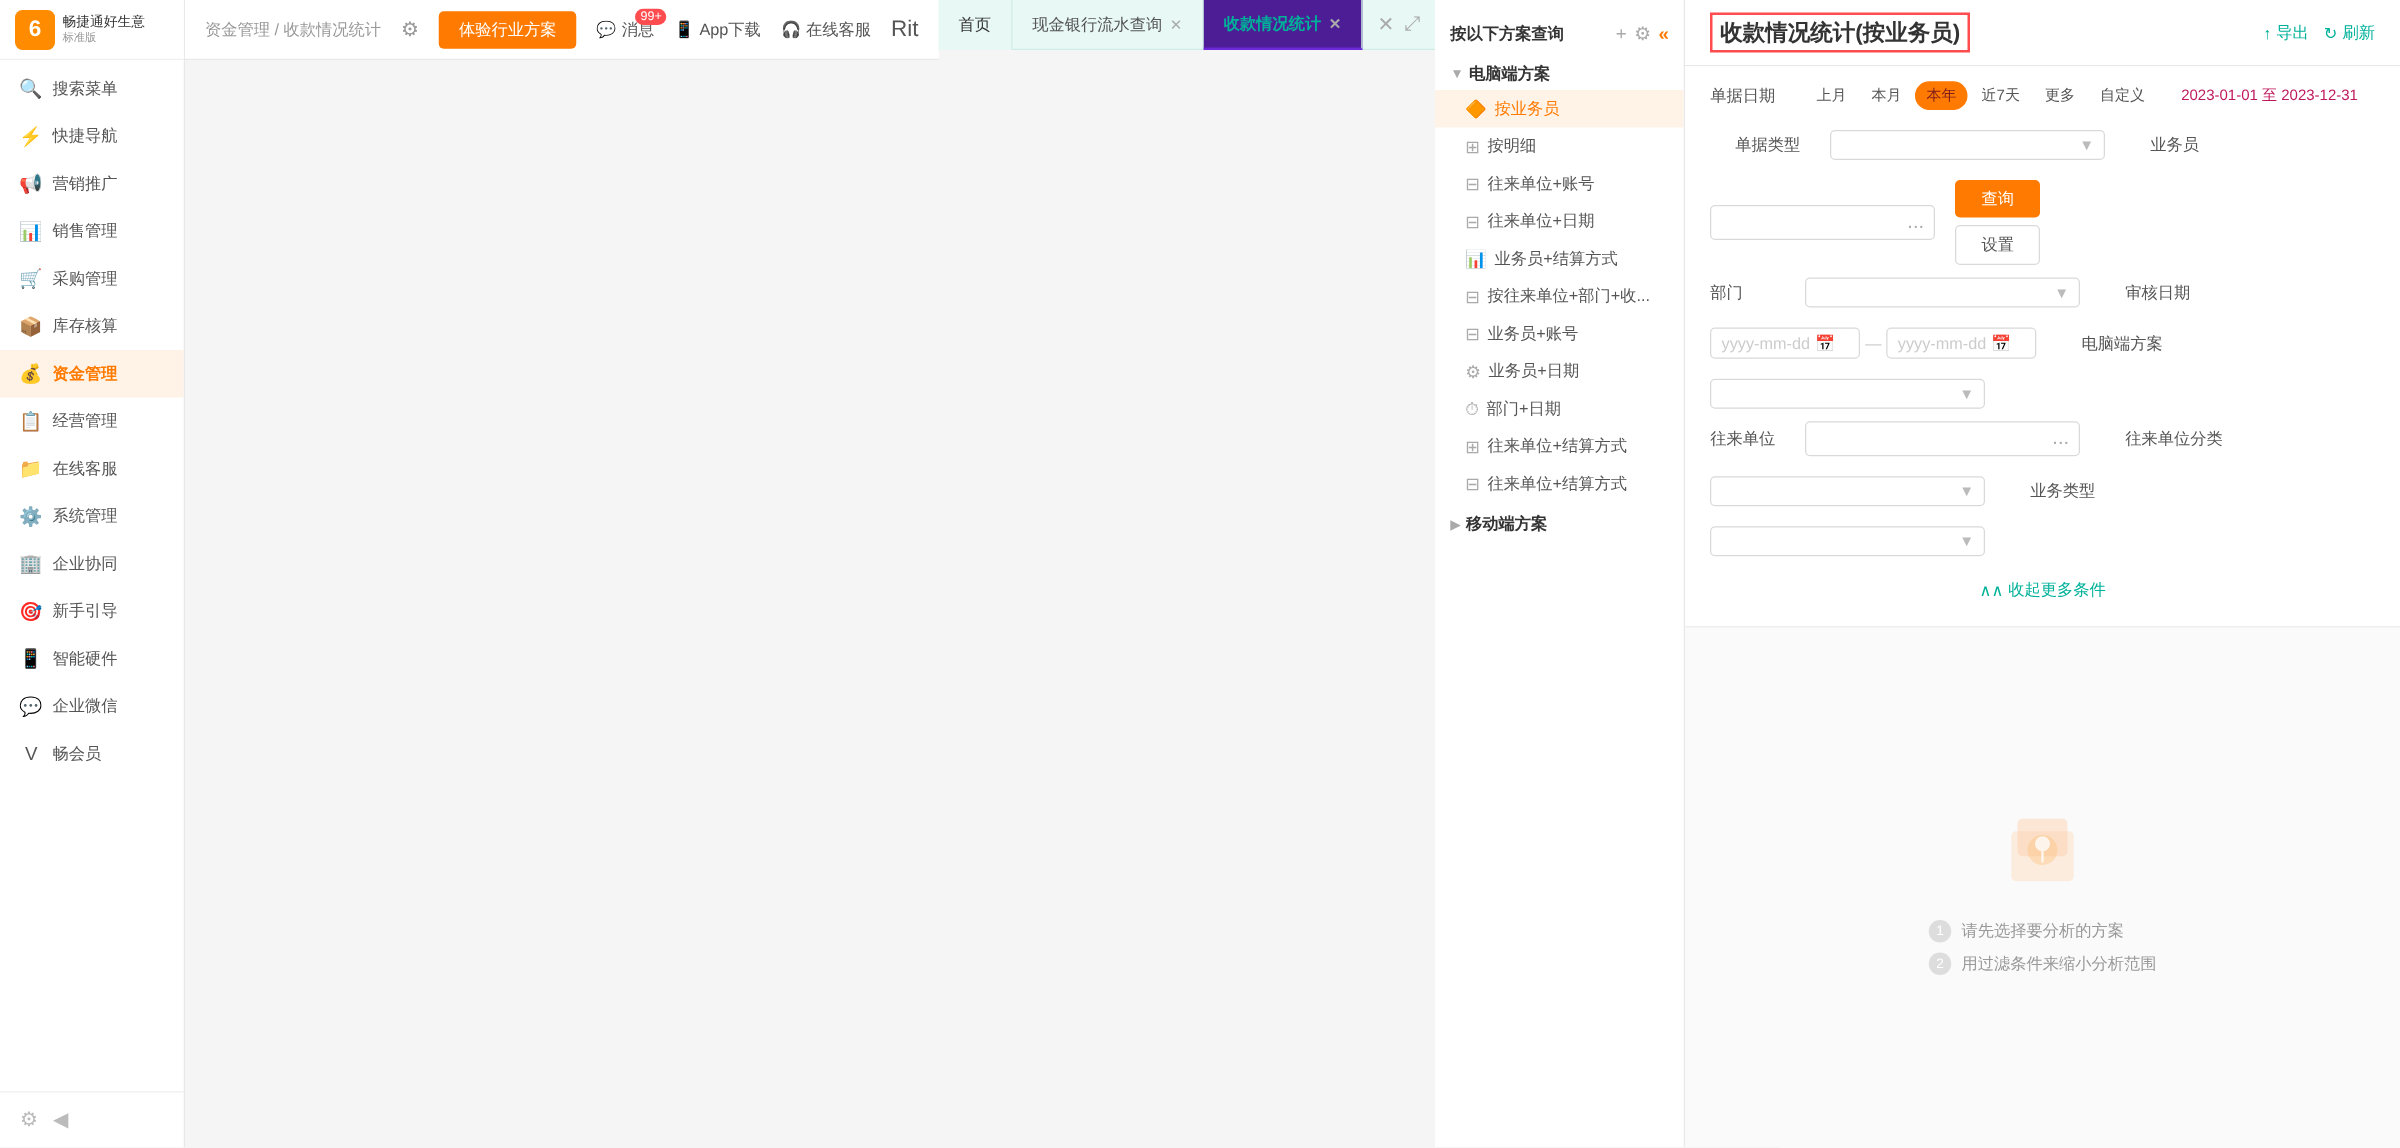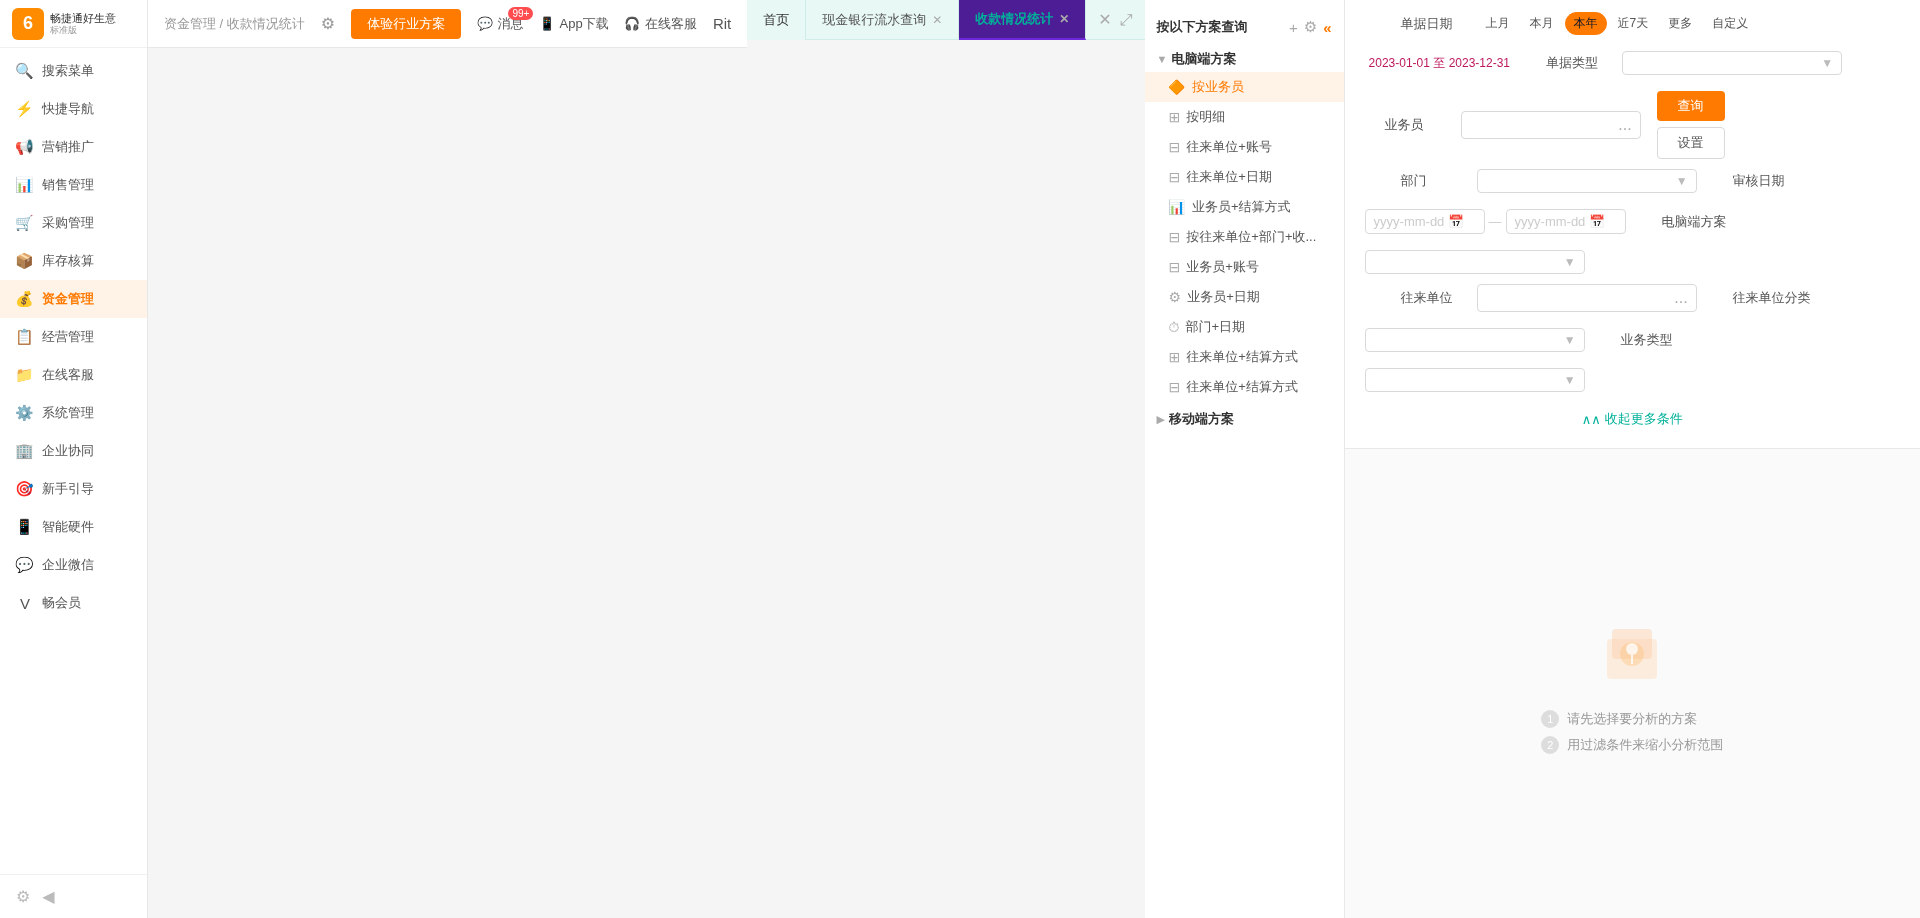--- a/index.html
+++ b/index.html
@@ -24,21 +24,21 @@
     
     .topbar { height: 48px; background: #fff; border-bottom: 1px solid #e8e8e8; display: flex; align-items: center; padding: 0 16px; gap: 16px; }
     .topbar-breadcrumb { color: #999; font-size: 13px; display: flex; align-items: center; gap: 4px; }
     .topbar-right { margin-left: auto; display: flex; align-items: center; gap: 16px; }
     .topbar-gear { color: #999; cursor: pointer; font-size: 16px; }
     .topbar-btn { background: #ff7a00; color: #fff; border: none; border-radius: 4px; padding: 6px 16px; font-size: 13px; cursor: pointer; }
     .topbar-msg { display: flex; align-items: center; gap: 4px; color: #555; font-size: 13px; cursor: pointer; position: relative; }
     .badge { background: #ff4d4f; color: #fff; font-size: 10px; border-radius: 8px; padding: 1px 4px; position: absolute; top: -8px; right: -10px; text-align: center; }
     .topbar-app { display: flex; align-items: center; gap: 4px; color: #555; font-size: 13px; cursor: pointer; }
     .topbar-service { display: flex; align-items: center; gap: 4px; color: #555; font-size: 13px; cursor: pointer; }
-    .topbar-user { color: #555; font-size: 15px; }
+    .topbar-user { color: #555; font-size: 18px; }
 
     
     .tabs-bar { height: 40px; background: #e8f8f5; display: flex; align-items: center; padding: 0; border-bottom: 1px solid #d0ece8; }
     .tab-item { height: 40px; display: flex; align-items: center; padding: 0 16px; font-size: 13px; cursor: pointer; color: #555; gap: 6px; border-right: 1px solid #d0ece8; }
     .tab-item.home { background: #e8f8f5; color: #333; }
     .tab-item.active { background: #4c1d95; color: #00b19a; font-weight: bold; border-bottom: 2px solid #6d28d9; }
     .tab-item .close-btn { color: #aaa; font-size: 12px; cursor: pointer; }
     .tabs-right { margin-left: auto; display: flex; align-items: center; padding: 0 12px; gap: 8px; }
     .tabs-right-icon { color: #aaa; font-size: 16px; cursor: pointer; }
 
@@ -65,24 +65,24 @@
 
     
     .page-header { background: #fff; padding: 10px 20px; border-bottom: 1px solid #e8e8e8; display: flex; align-items: center; justify-content: space-between; }
     .page-title { font-size: 18px; font-weight: bold; color: #333; border: 2px solid #ff4d4f; padding: 2px 6px; }
     .page-actions { display: flex; gap: 12px; }
     .page-action-btn { display: flex; align-items: center; gap: 4px; color: #00b19a; font-size: 13px; cursor: pointer; background: none; border: none; }
 
     
     .filter-area { background: #fff; padding: 12px 20px; border-bottom: 1px solid #e8e8e8; }
     .filter-row { display: flex; align-items: center; gap: 16px; margin-bottom: 10px; flex-wrap: wrap; }
-    .filter-label { font-size: 13px; color: #555; white-space: nowrap; min-width: 60px; margin-left: 36px; }
+    .filter-label { font-size: 13px; color: #555; white-space: nowrap; min-width: 60px; }
     .date-tabs { display: flex; align-items: center; gap: 2px; }
     .date-tab { padding: 2px 8px; font-size: 12px; color: #555; cursor: pointer; border: 1px solid transparent; border-radius: 2px; }
-    .date-tab.active { background: #ff7a00; color: #0f172a; border-color: #ff7a00; border-radius: 12px; }
+    .date-tab.active { background: #ff7a00; color: #7f1d1d; border-color: #ff7a00; border-radius: 12px; }
     .date-range { font-size: 12px; color: #be185d; margin-left: 4px; }
     .filter-select { display: flex; align-items: center; border: 1px solid #d9d9d9; border-radius: 4px; padding: 4px 8px; min-width: 200px; cursor: pointer; background: #fff; }
     .filter-select-text { flex: 1; color: #ccc; font-size: 13px; }
     .filter-select-arrow { color: #bbb; font-size: 12px; }
     .filter-date-range { display: flex; align-items: center; gap: 4px; }
     .date-input { border: 1px solid #d9d9d9; border-radius: 4px; padding: 4px 8px; font-size: 13px; color: #ccc; display: flex; align-items: center; gap: 4px; min-width: 120px; cursor: pointer; background: #fff; }
     .date-sep { color: #ccc; }
     .collapse-btn { display: flex; align-items: center; justify-content: center; gap: 4px; color: #00b19a; font-size: 13px; cursor: pointer; padding: 8px; }
 
     
@@ -293,20 +293,33 @@
       <div class="scheme-group">
         <div class="scheme-group-header">
           <span class="arrow">▶</span>
           <span class="group-label">移动端方案</span>
         </div>
       </div>
     </div>
 
     <div class="right-content">
 
+      <div class="page-header">
+        <span class="page-title red-box">收款情况统计(按业务员)</span>
+        <div class="page-actions">
+          <button class="page-action-btn">
+            <span>↑</span>
+            <span>导出</span>
+          </button>
+          <button class="page-action-btn">
+            <span>↻</span>
+            <span>刷新</span>
+          </button>
+        </div>
+      </div>
 
       <div class="filter-area">
         <div class="filter-row">
           <span class="filter-label">单据日期</span>
           <div class="date-tabs">
             <span class="date-tab">上月</span>
             <span class="date-tab">本月</span>
             <span class="date-tab active">本年</span>
             <span class="date-tab">近7天</span>
             <span class="date-tab">更多</span>

